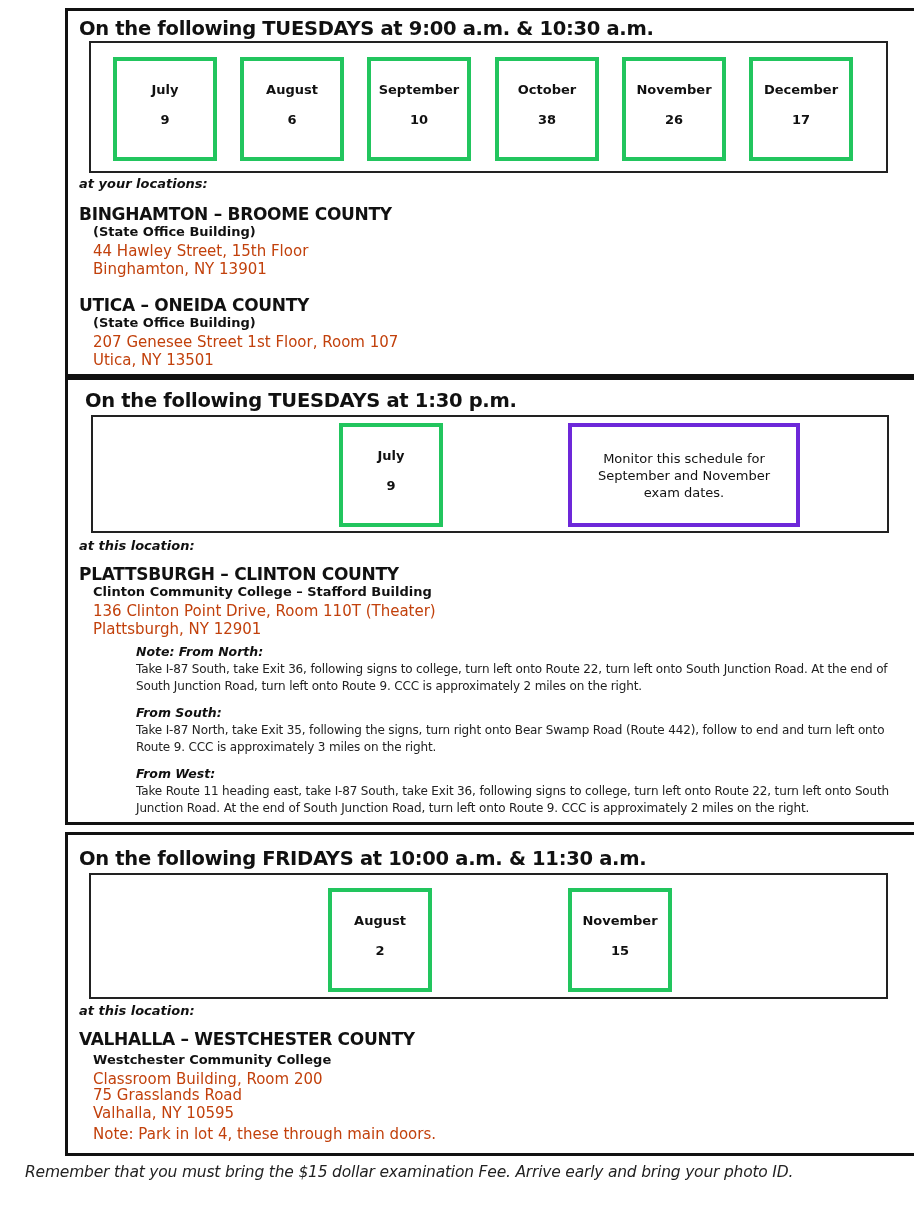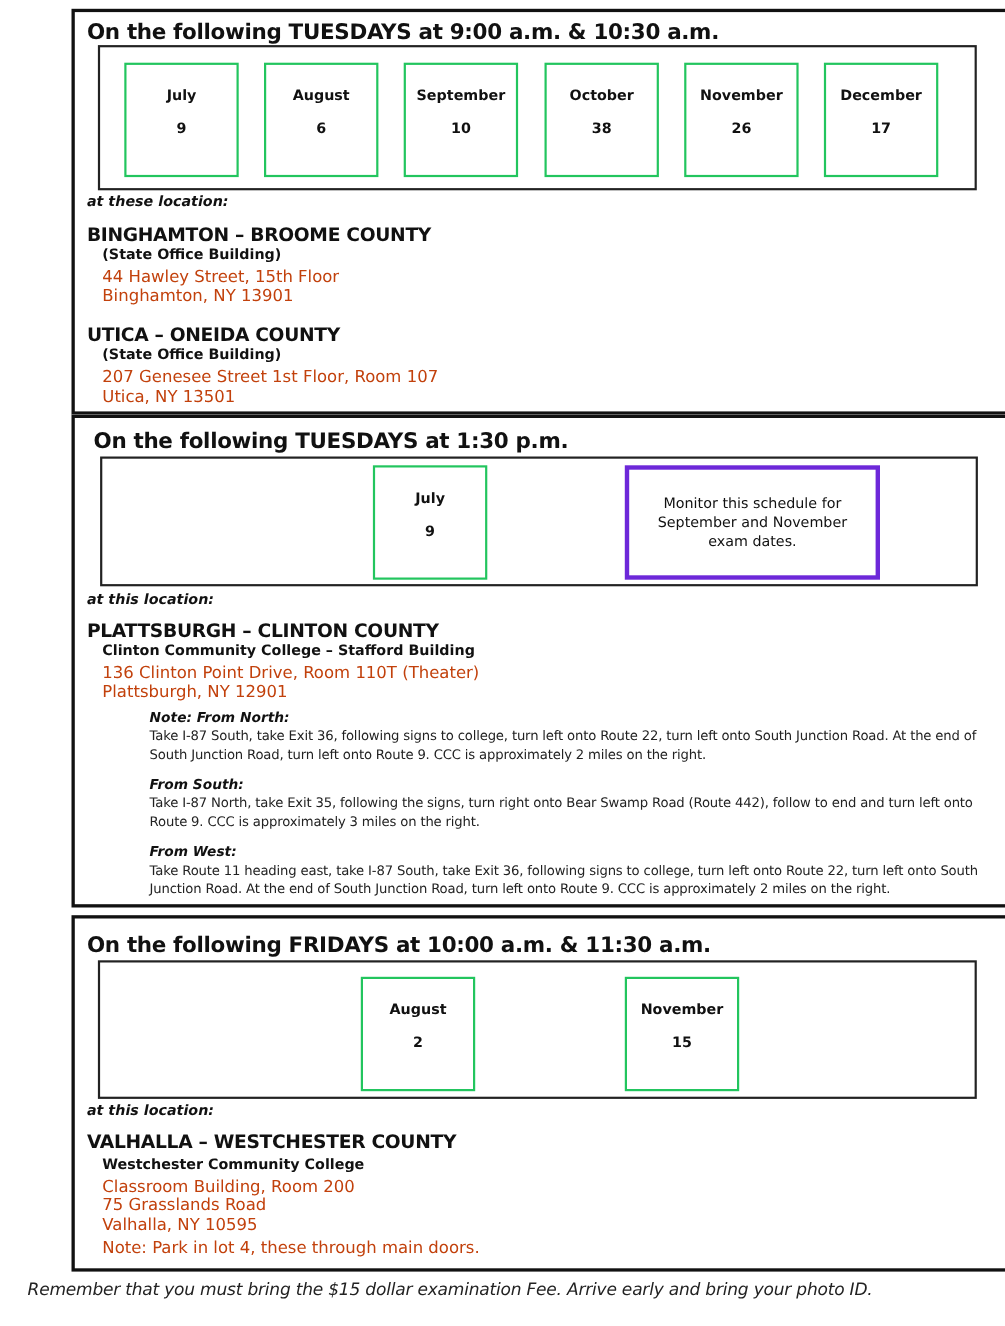--- a/index.html
+++ b/index.html
@@ -4,21 +4,21 @@
 <style>
   html, body { margin: 0; padding: 0; background: #ffffff; }
   body { width: 914px; height: 1205px; position: relative; overflow: hidden;
          font-family: "DejaVu Sans", "Liberation Sans", sans-serif; color: #111; }
   .section { position: absolute; left: 25px; width: 857px; border: 3px solid #111; box-sizing: border-box; background:#fff;margin-left:40px; }
   #sec1 { top: 8px; height: 369px; }
   #sec2 { top: 377px; height: 448px; }
   #sec3 { top: 832px; height: 324px; }
   .heading { position: absolute; left: 11px; font-weight: bold; font-size: 19.5px; letter-spacing: -0.3px; white-space: nowrap; }
   .dates-frame { position: absolute; border: 2px solid #222; box-sizing: border-box; }
-  .date-box { position: absolute; border: 2px solid #22c55e; box-sizing: border-box; text-align: center; font-weight: bold; font-size: 13px; }
+  .date-box { position: absolute; border: 4px solid #22c55e; box-sizing: border-box; text-align: center; font-weight: bold; font-size: 13px; }
   .date-box .month { position: absolute; left: 0; right: 0; }
   .date-box .day { position: absolute; left: 0; right: 0; }
   .note-box { position: absolute; border: 4px solid #6d28d9; box-sizing: border-box; display: flex; align-items: center; justify-content: center; text-align: center; font-weight: normal; font-size: 13px; line-height: 17px; padding: 0 16px; }
   .intro { position: absolute; left: 11px; font-style: italic; font-weight: bold; font-size: 13px; }
   .loc-name { position: absolute; left: 11px; font-weight: bold; font-size: 17px; letter-spacing: -0.3px; white-space: nowrap; }
   .loc-sub { position: absolute; left: 25px; font-weight: bold; font-size: 13px; white-space: nowrap; }
   .loc-line { position: absolute; left: 25px; font-size: 15px; white-space: nowrap; color: #c2410c; }
   .dir-title { position: absolute; left: 68px; font-style: italic; font-weight: bold; font-size: 12.5px; }
   .dir-text { position: absolute; left: 68px; width: 782px; font-size: 12px; line-height: 17px; color: #222; letter-spacing: -0.15px; }
   .footer { position: absolute; left: 25px; top: 1163px; font-style: italic; font-size: 15.5px; color: #222; white-space: nowrap; letter-spacing: -0.2px; }
@@ -47,21 +47,21 @@
     </div>
     <div class="date-box" style="left:531px; top:14px; width:104px; height:104px;">
       <div class="month" style="top:21px;">November</div>
       <div class="day" style="top:51px;">26</div>
     </div>
     <div class="date-box" style="left:658px; top:14px; width:104px; height:104px;">
       <div class="month" style="top:21px;">December</div>
       <div class="day" style="top:51px;">17</div>
     </div>
   </div>
-  <div class="intro" style="top:165px;">at these location:</div>
+  <div class="intro" style="top:165px;">at your locations:</div>
 
   <div class="loc-name" style="top:193px;">BINGHAMTON – BROOME COUNTY</div>
   <div class="loc-sub" style="top:213px;">(State Office Building)</div>
   <div class="loc-line" style="top:231px;">44 Hawley Street, 15th Floor</div>
   <div class="loc-line" style="top:249px;">Binghamton, NY 13901</div>
 
   <div class="loc-name" style="top:284px;">UTICA – ONEIDA COUNTY</div>
   <div class="loc-sub" style="top:304px;">(State Office Building)</div>
   <div class="loc-line" style="top:322px;">207 Genesee Street 1st Floor, Room 107</div>
   <div class="loc-line" style="top:340px;">Utica, NY 13501</div>

